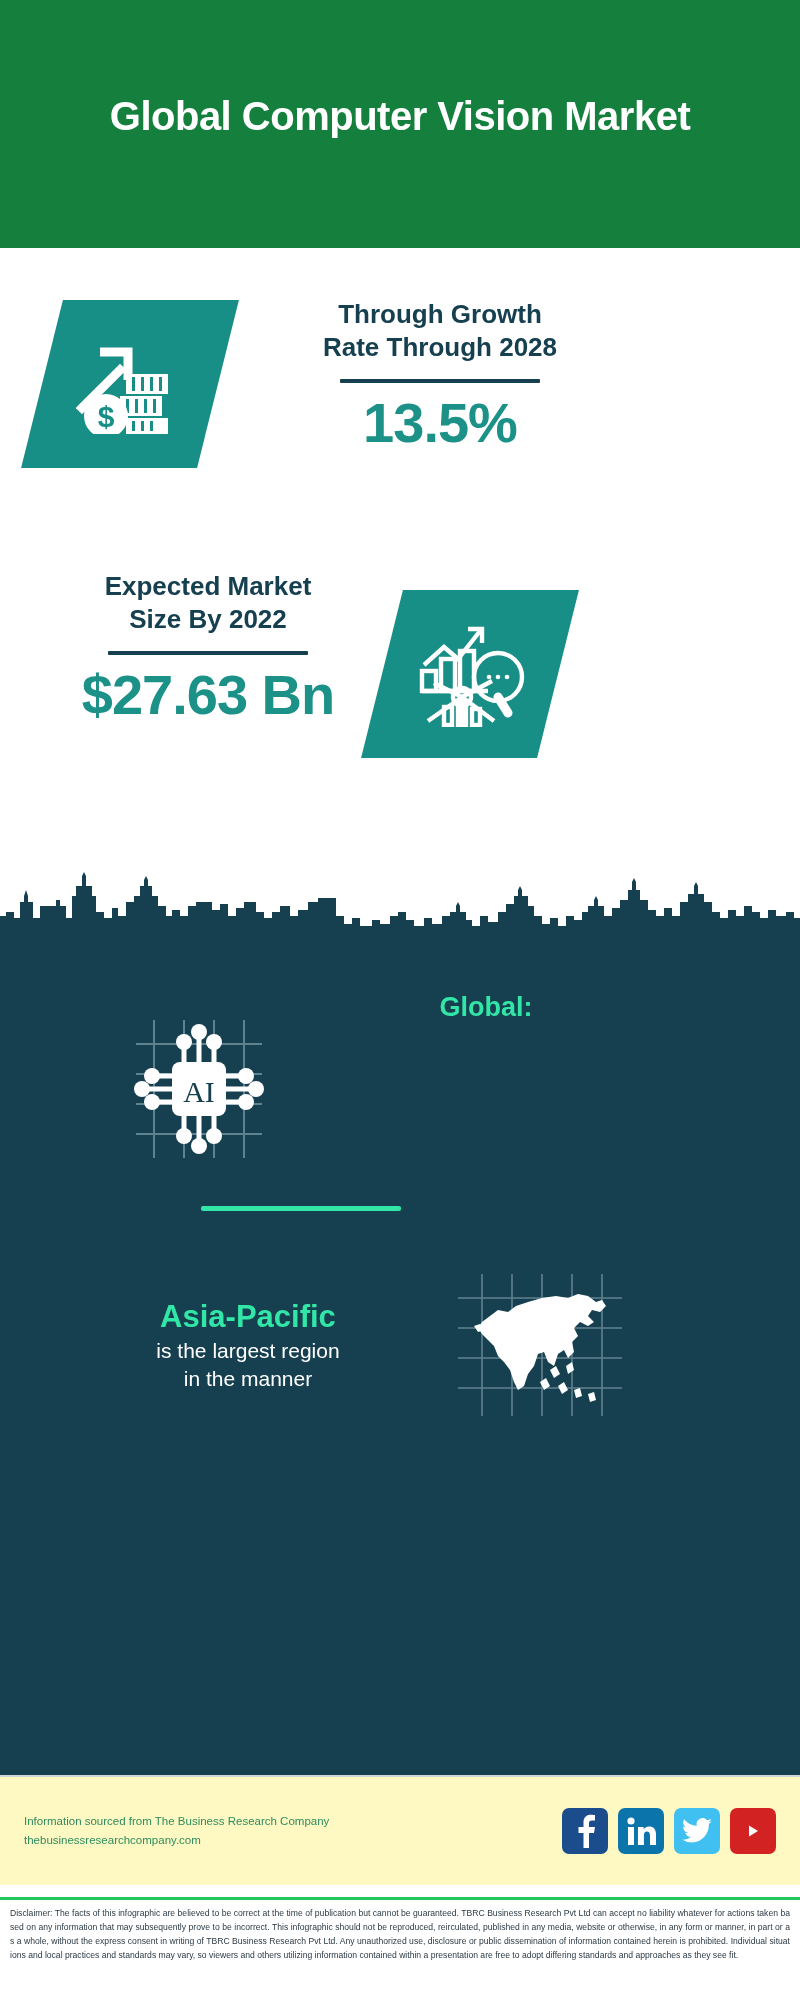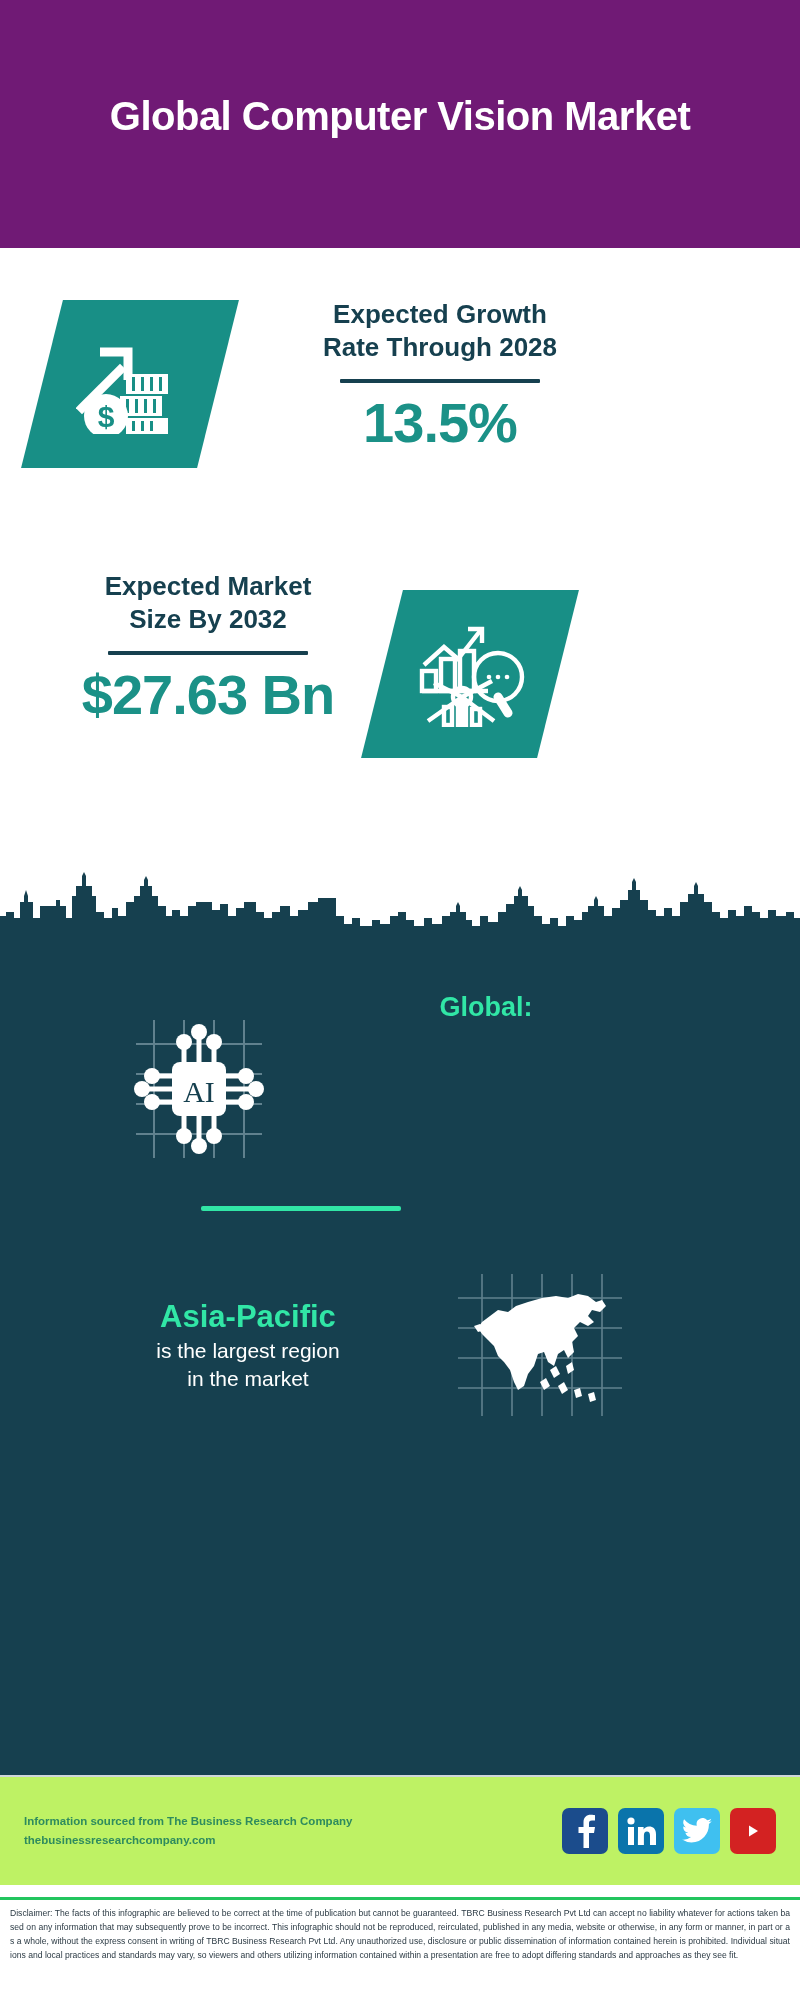--- a/index.html
+++ b/index.html
@@ -6,21 +6,21 @@
   html,body{ background:#ffffff; }
   body{
     width:800px; height:2000px; position:relative;
     font-family:"Liberation Sans", sans-serif;
     color:#16404f; overflow:hidden;
   }
 
   
   .header{
     position:absolute; left:0; top:0; width:800px; height:248px;
-    background:#701a75;
+    background:#15803d;
     display:flex; align-items:center; justify-content:center;
   }
   .header-title{
     color:#ffffff; font-size:40px; font-weight:bold; line-height:1.16;
     text-align:center; letter-spacing:-0.5px; width:620px;
     padding-bottom:16px;
   }
 
   
   .stats{
@@ -97,22 +97,22 @@
     color:#31e6a6; font-size:31px; font-weight:bold; line-height:1.3;
   }
   .region-sub{
     color:#ffffff; font-size:21px; line-height:1.32;
   }
   .map-wrap{ width:172px; height:150px; flex:0 0 172px; position:relative; }
 
   
   .footer{
     position:absolute; left:0; top:1775px; width:800px; height:110px;
-    background:#bef264; border-top:2px solid #cfd6da;
-    display:flex; align-items:center; padding:0 24px;font-weight:bold;
+    background:#fef9c3; border-top:2px solid #cfd6da;
+    display:flex; align-items:center; padding:0 24px;
   }
   .footer-text{ flex:1; }
   .footer-line{
     color:#2e8b5e; font-size:11.5px; line-height:1.62; white-space:nowrap;
   }
   .socials{ display:flex; gap:10px; align-items:center; }
   .social{
     width:46px; height:46px; border-radius:7px;
     display:flex; align-items:center; justify-content:center;
   }
@@ -162,29 +162,29 @@
         <rect x="56" y="87" width="3" height="10" fill="#188f86"></rect>
         <rect x="65" y="87" width="3" height="10" fill="#188f86"></rect>
         <rect x="74" y="87" width="3" height="10" fill="#188f86"></rect>
         <circle cx="30" cy="82" r="22" fill="#fff"></circle>
         <text x="30" y="93" font-family="Liberation Sans, sans-serif" font-size="30" font-weight="bold" fill="#188f86" text-anchor="middle">$</text>
       </svg>
     </div>
   </div>
 
   <div class="stat-block block-growth">
-    <div class="stat-label">Expected Growth</div>
+    <div class="stat-label">Through Growth</div>
     <div class="stat-label">Rate Through 2028</div>
     <div class="rule"></div>
     <div class="stat-value">13.5%</div>
   </div>
 
   <div class="stat-block block-size">
     <div class="stat-label">Expected Market</div>
-    <div class="stat-label">Size By 2032</div>
+    <div class="stat-label">Size By 2022</div>
     <div class="rule"></div>
     <div class="stat-value">$27.63 Bn</div>
   </div>
 
   <div class="tile tile-size">
     <div class="glyph">
       <svg width="112" height="106" viewBox="0 0 112 106" fill="none" stroke="#fff" stroke-width="4.4">
         <path d="M10 44 L30 26 L44 38 L66 10"></path>
         <path d="M54 8 L68 8 L68 22" stroke-linejoin="miter"></path>
         <rect x="8" y="50" width="14" height="20"></rect>
@@ -247,21 +247,21 @@
       <div class="driver-heading">Global:</div>
     </div>
   </div>
 
   <div class="mint-rule"></div>
 
   <div class="region-row">
     <div class="region-text">
       <div class="region-name">Asia-Pacific</div>
       <div class="region-sub">is the largest region</div>
-      <div class="region-sub">in the market</div>
+      <div class="region-sub">in the manner</div>
     </div>
     <div class="map-wrap">
       <svg width="172" height="150" viewBox="0 0 172 150" fill="none">
         <g stroke="#6d8d99" stroke-width="1.6" opacity="0.85">
           <path d="M4 28 H168 M4 58 H168 M4 88 H168 M4 118 H168"></path>
           <path d="M28 4 V146 M58 4 V146 M88 4 V146 M118 4 V146 M148 4 V146"></path>
         </g>
         <path fill="#ffffff" d="M36 46 L44 40 L54 42 L62 36 L74 32 L88 28 L102 26 L114 28 L124 24 L134 26 L142 32 L148 30 L152 36 L146 42 L138 40 L134 46 L140 52 L134 56 L126 52 L120 58 L124 66 L118 72 L120 82 L114 88 L110 80 L104 84 L100 96 L94 92 L90 82 L84 84 L80 96 L74 104 L70 116 L64 120 L60 112 L56 100 L50 92 L44 86 L40 76 L34 70 L28 64 L24 58 L28 52 Z M20 56 L26 54 L30 60 L24 62 Z M96 100 L102 96 L106 104 L100 108 Z M112 96 L118 92 L120 100 L114 104 Z M86 112 L92 108 L96 116 L90 120 Z M104 116 L110 112 L114 120 L108 124 Z M120 120 L126 118 L128 126 L122 128 Z M134 124 L140 122 L142 130 L136 132 Z"></path>
       </svg>
     </div>

